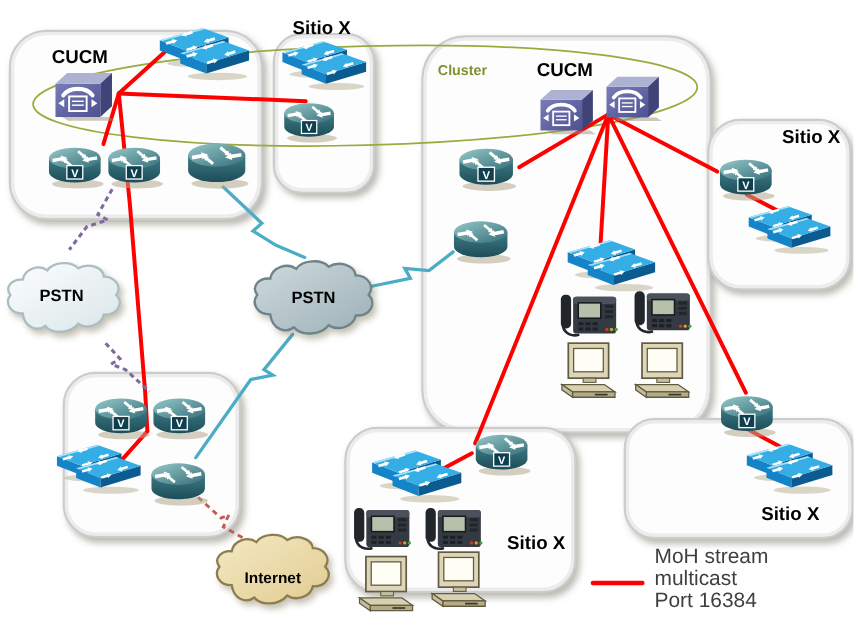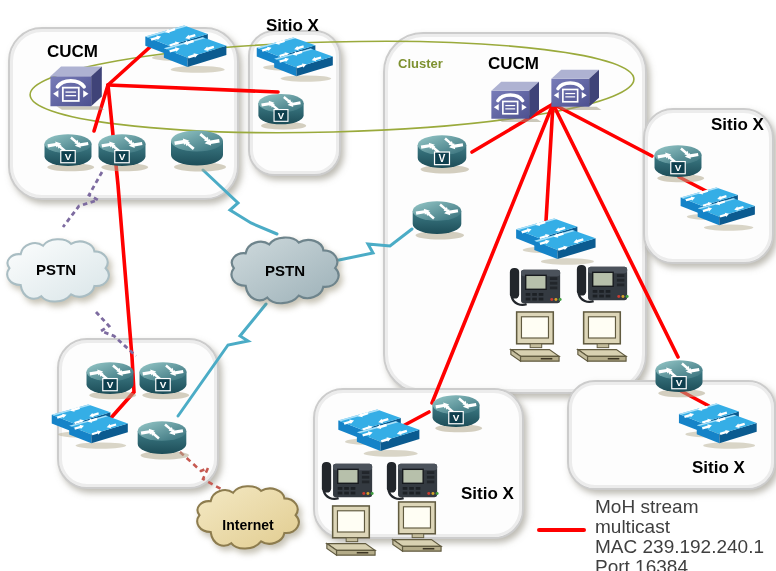--- a/index.html
+++ b/index.html
@@ -299,17 +299,16 @@
   <div class="cloud-lbl" style="left:253px;top:262px;width:64px;">PSTN</div>
 
   <svg class="cloud" viewBox="0 0 120 74" style="left:192px;top:478px;width:112px;height:80px;">
     <use href="#p-cloud" fill="url(#gcl-inet)" stroke="#8d7c4e" stroke-width="2.2"></use>
   </svg>
   <div class="cloud-lbl" style="left:213px;top:517px;width:70px;font-size:14px;">Internet</div>
 
   <div id="legend-swatch"></div>
   <div id="legend">
     <div>MoH stream multicast</div>
-    <div>MAC 239.192.240.1</div>
     <div>Port 16384</div>
   </div>
 
 </div>
 
 </body></html>

